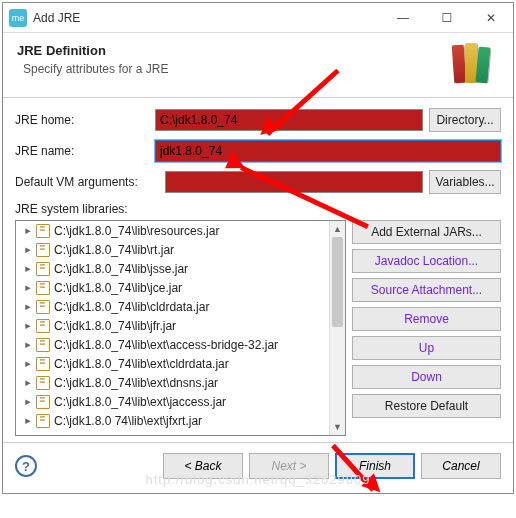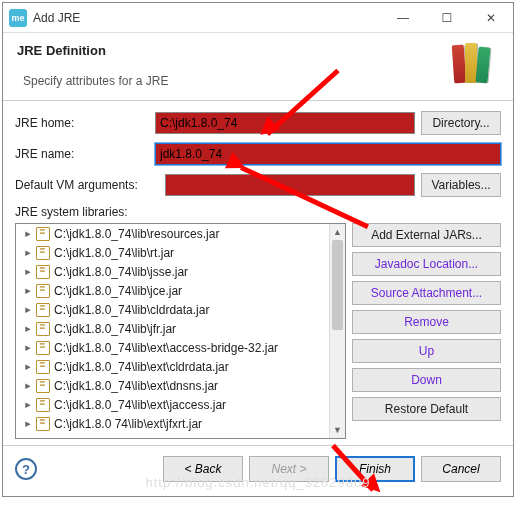--- a/index.html
+++ b/index.html
@@ -1,35 +1,35 @@
 <!DOCTYPE html>
 <html><head>
 <meta charset="utf-8">
 <style>
   * { box-sizing: border-box; font-family: "Segoe UI", Tahoma, sans-serif; font-size: 12px; }
   body { margin: 0; padding: 2px; background: #fff; }
   .window { width: 512px; border: 1px solid #888; background: #fff; position: relative; }
   .titlebar { height: 30px; display: flex; align-items: center; padding: 0 0 0 6px; border-bottom: 1px solid #ddd; }
-  .titlebar .app-icon { width: 18px; height: 18px; background: #46b8da; border-radius: 3px; display:flex;align-items:center;justify-content:center;color:#fff;font-size:9px;font-weight:bold;text-align:center; }
+  .titlebar .app-icon { width: 18px; height: 18px; background: #46b8da; border-radius: 3px; display:flex;align-items:center;justify-content:center;color:#fff;font-size:9px;font-weight:normal;text-align:center; }
   .titlebar .title-text { margin-left: 6px; flex: 1; color:#333; }
   .titlebar .win-btn { width: 44px; height: 30px; display:flex;align-items:center;justify-content:center; color:#444; }
   .header { padding: 10px 14px 12px 14px; display:flex; border-bottom:1px solid #ccc; background:#fff; }
   .header .left { flex:1; }
-  .header .h-title { font-weight: bold; font-size: 13px; color:#222; margin-bottom:16px; }
+  .header .h-title { font-weight: bold; font-size: 13px; color:#222; margin-bottom:4px; }
   .header .h-sub { color:#555; padding-left:6px; }
   .header .books { width:50px; height:42px; position:relative; }
   .book { position:absolute; border-radius:2px; box-shadow: 1px 0 0 rgba(0,0,0,.3); }
   .book.b1 { width:12px; height:38px; background:linear-gradient(#c43,#a22); left:4px; top:2px; transform:rotate(-4deg);}
   .book.b2 { width:12px; height:40px; background:linear-gradient(#e8c24b,#c9a020); left:16px; top:0; }
   .book.b3 { width:12px; height:36px; background:linear-gradient(#3a6,#285); left:28px; top:4px; transform:rotate(5deg);}
   .content { padding: 10px 12px 6px 12px; }
   .row { display:flex; align-items:center; margin-bottom:8px; }
   .row .lbl { width: 140px; color:#222; }
   .row .fld { flex:1; }
-  .row .sidebtn { width:80px; margin-left:6px; }
+  .row .sidebtn { width:72px; margin-left:6px; }
   input[type=text] { width:100%; height:22px; padding:2px 4px; border:1px solid #888; font-size:12px; background:#b91c1c; }
   input.focus { border:1px solid #1e74d2; outline:1px solid #7ab5ec; }
   button.btn { height:24px; background:#e9e9e9; border:1px solid #b0b0b0; color:#222; padding:0; width:100%; cursor:default; }
   button.btn.disabled { color:#6d28d9; }
   .libs-label { margin:4px 0 4px 0; color:#222; }
   .libs-row { display:flex; }
   .tree { flex:1; border:1px solid #888; height:216px; overflow:hidden; position:relative; background:#fff; }
   .tree-inner { position:absolute; inset:0 16px 0 0; overflow:hidden; }
   .tree-item { display:flex; align-items:center; height:19px; padding-left:6px; white-space:nowrap; }
   .exp { width:12px; text-align:center; color:#666; font-size:11px; }

